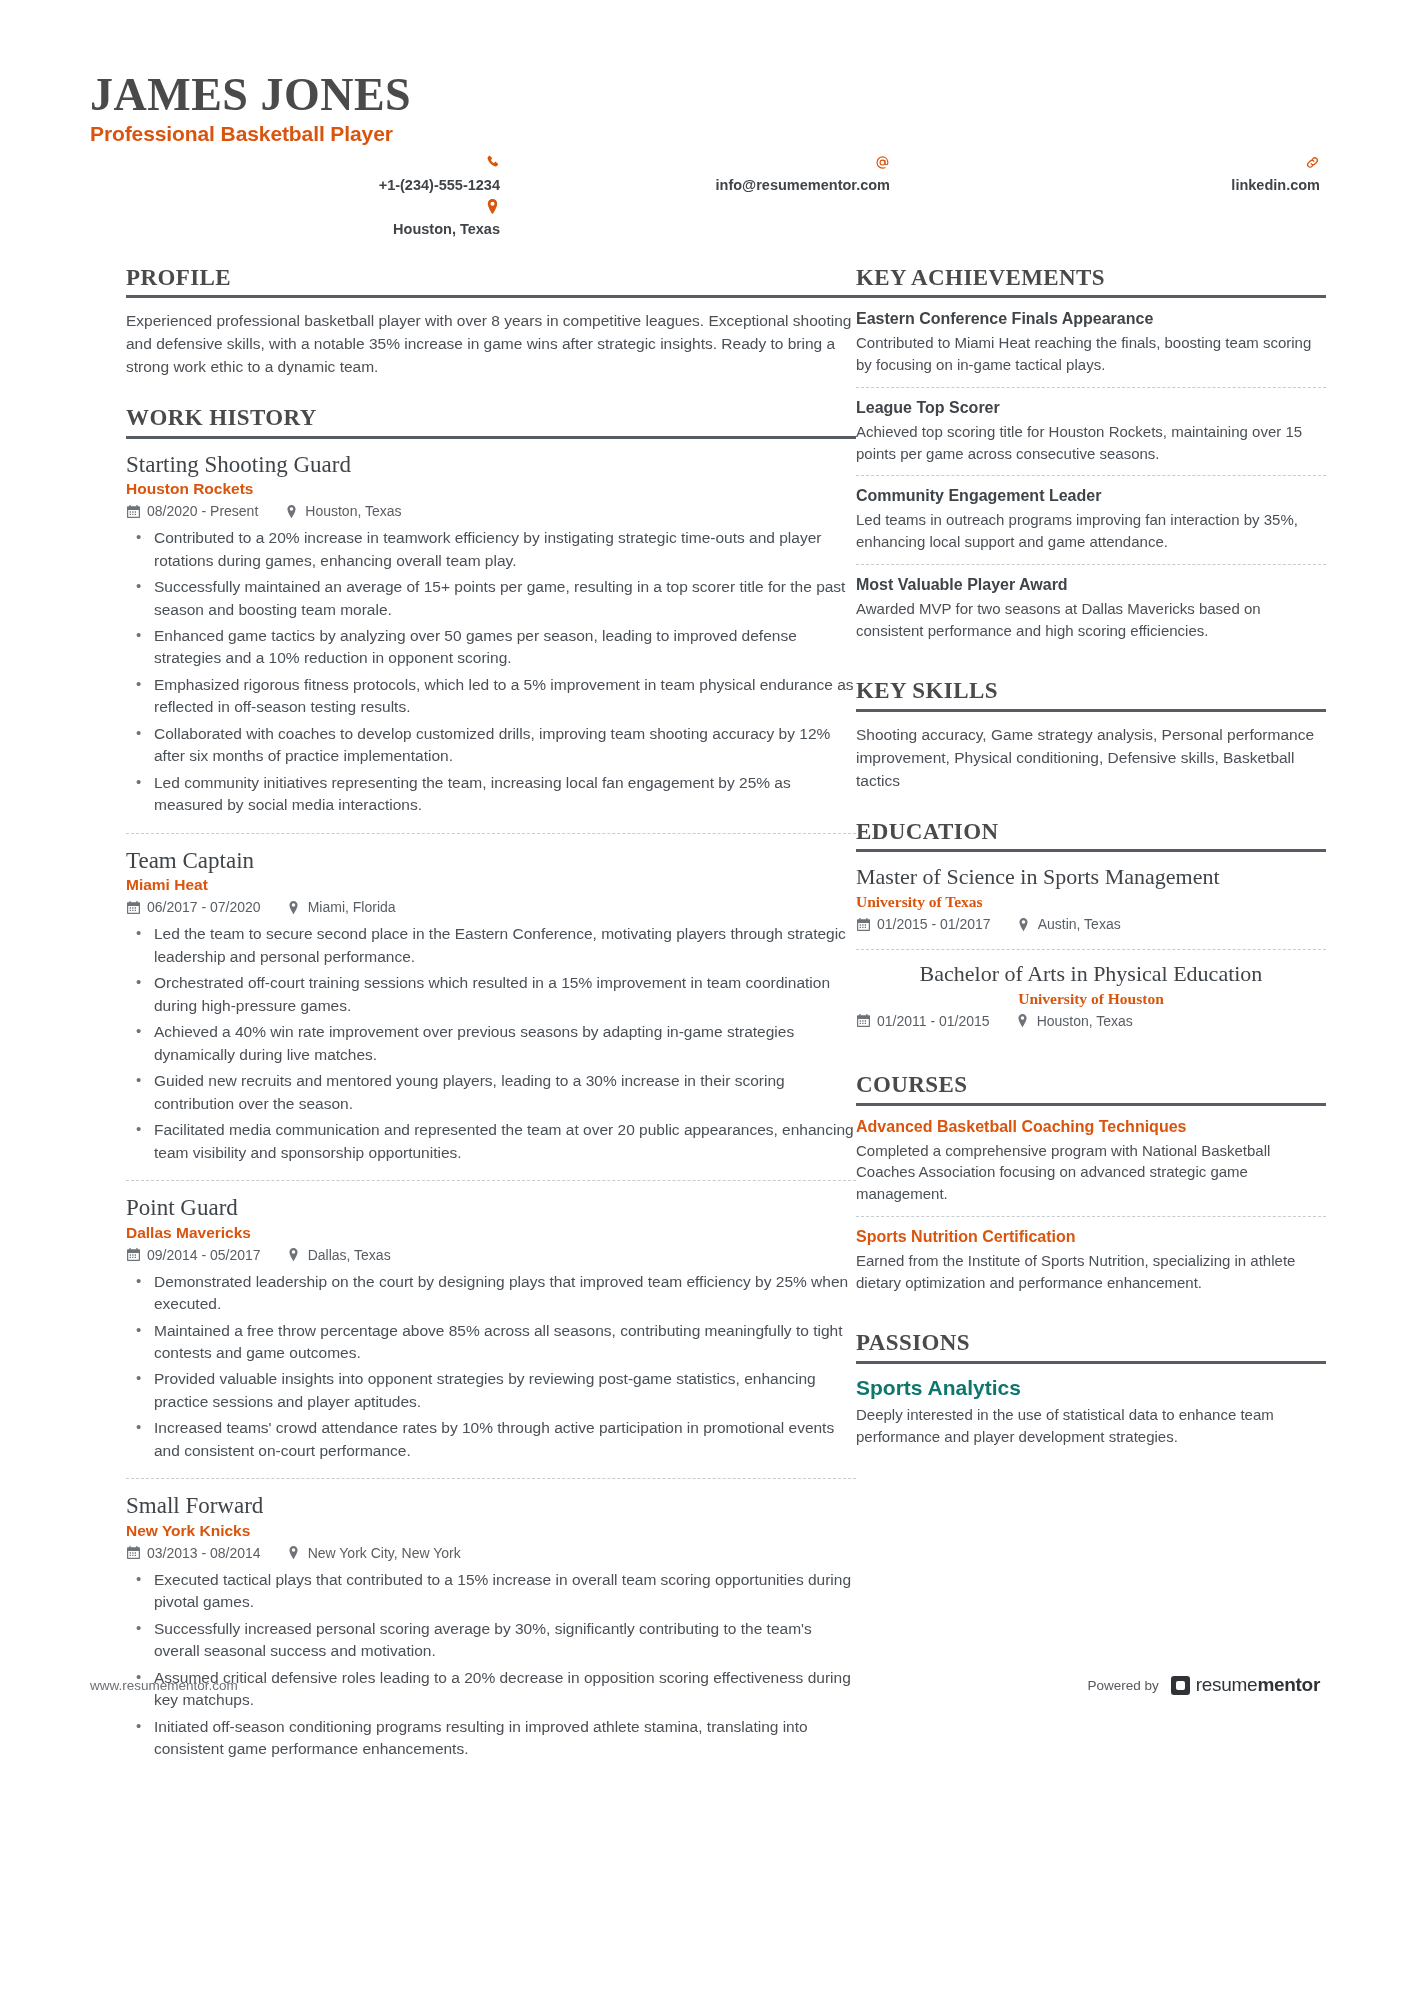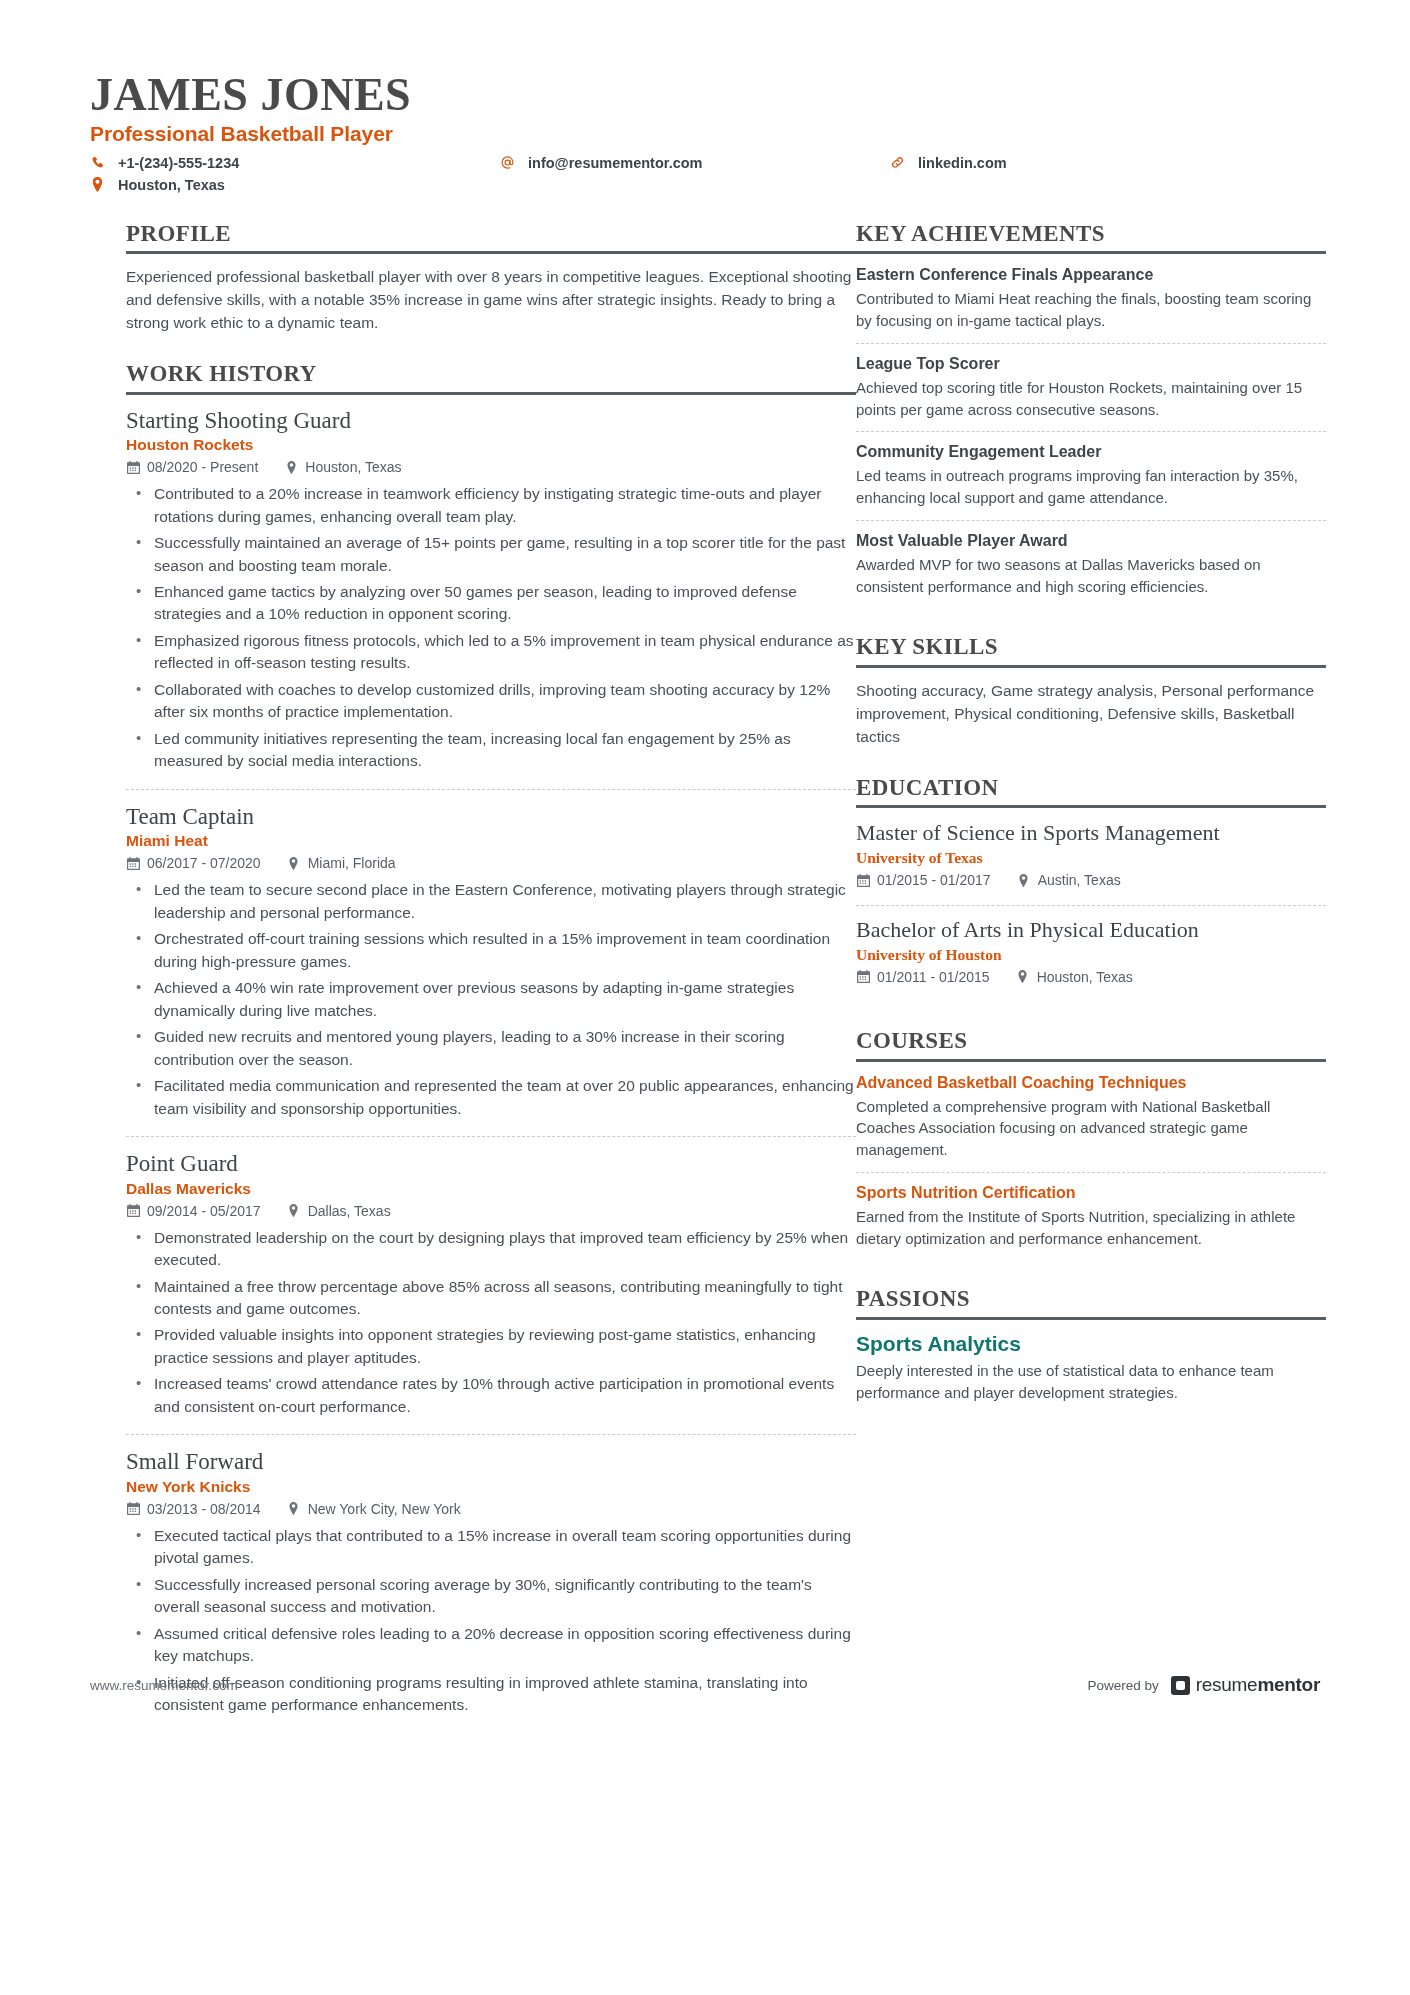--- a/index.html
+++ b/index.html
@@ -51,23 +51,24 @@
     display: grid;
     grid-template-columns: 410px 390px auto;
     row-gap: 6px;
     font-size: 14.5px;
     font-weight: bold;
     color: #3f4449;
   }
 
   .contact-item {
     display: flex;
-    align-items: center;
-    gap: 13px;
+    align-items: flex-end;
+    gap: 7px;
     white-space: nowrap;
+    flex-direction: column;
   }
 
   .contact-item .ico {
     display: inline-flex;
     align-items: center;
     justify-content: center;
     width: 15px;
     height: 15px;
     color: #d9550d;
     flex: 0 0 auto;
@@ -177,20 +178,21 @@
   .ach-desc {
     font-size: 15px;
     line-height: 1.45;
     color: #4a5056;
   }
 
   .edu { padding-bottom: 9px; }
   .edu + .edu {
     border-top: 1.4px dashed #c9ccce;
     padding-top: 11px;
+    text-align: center;
   }
   .edu-degree {
     font-family: "Liberation Serif", serif;
     font-size: 22px;
     font-weight: normal;
     color: #3f4449;
     line-height: 1.22;
     margin-bottom: 2px;
   }
   .edu-school {

